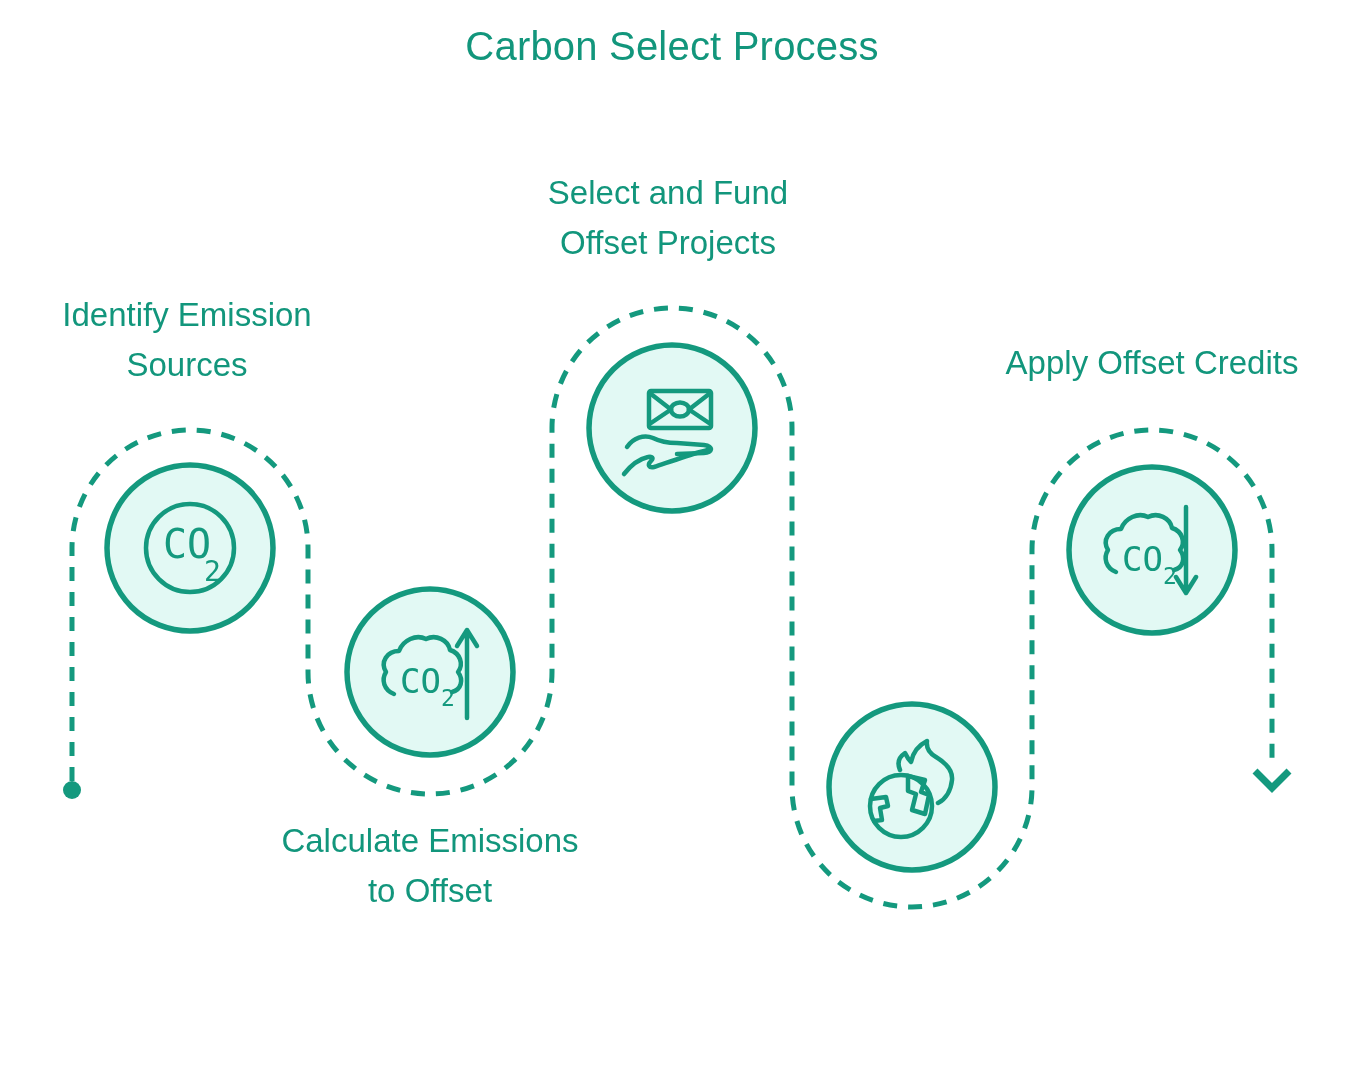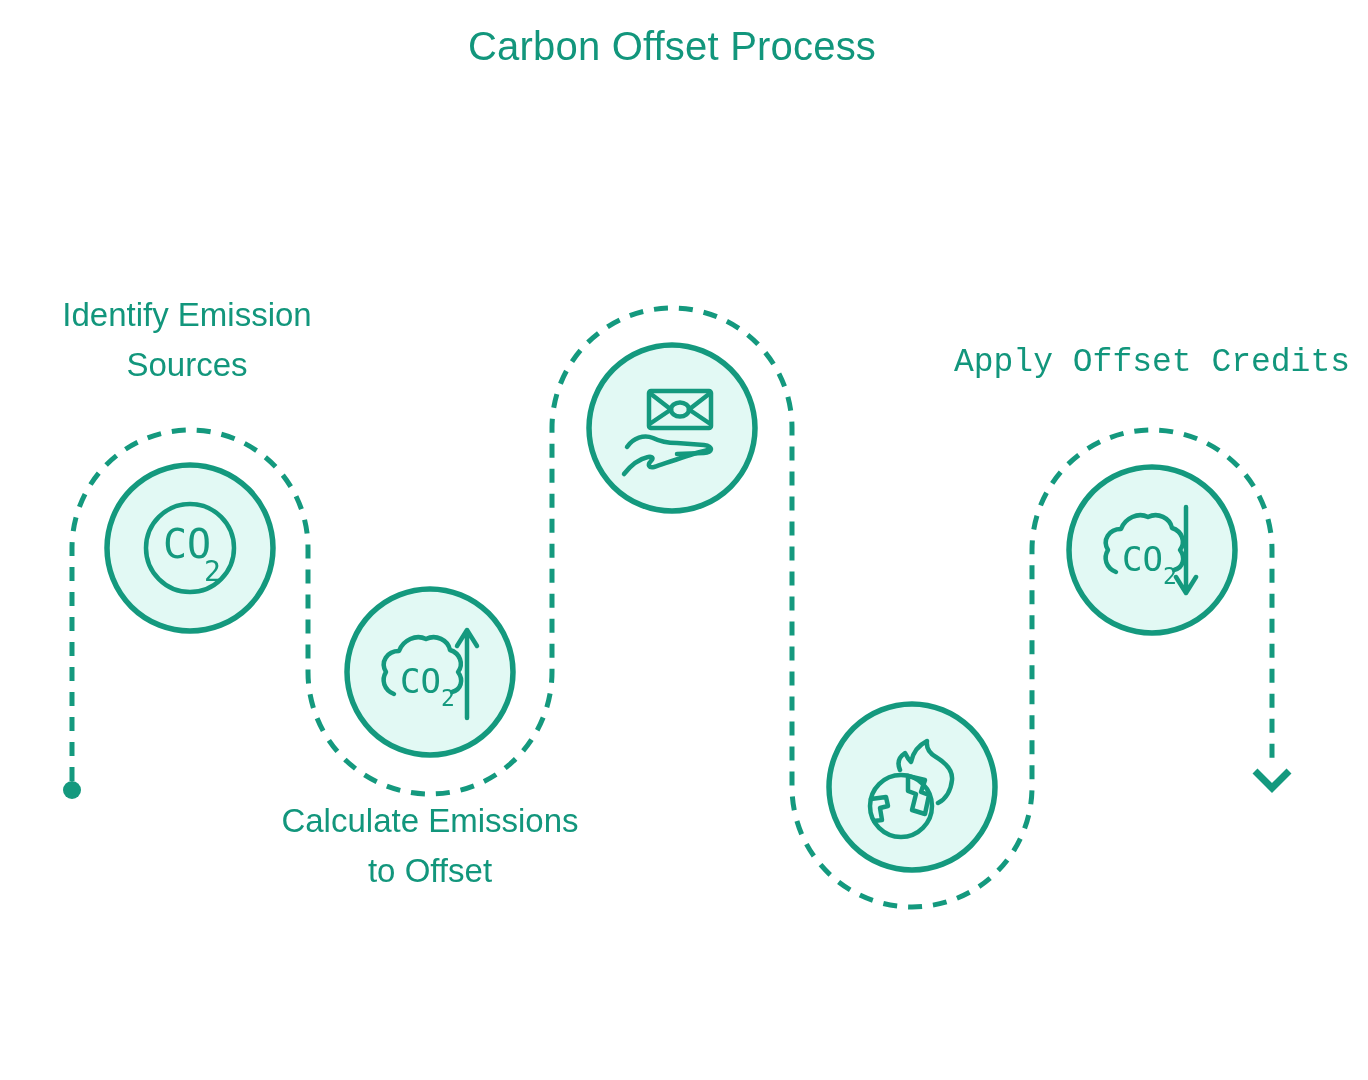--- a/index.html
+++ b/index.html
@@ -57,21 +57,21 @@
   .t40{font-size:40px;}
   .t28{font-size:28px;}
   .t34{font-size:34px;}
   .t23{font-size:23px;}
 </style>
 </head>
 <body>
 
 <div class="canvas">
 
-  <h1 class="title">Carbon Offset Process</h1>
+  <h1 class="title">Carbon Select Process</h1>
 
   <svg class="flow-svg" width="1368" height="1080" viewBox="0 0 1368 1080">
 
     <path class="dash" d="M 72 781 L 72 548
          A 118 118 0 0 1 308 548
          L 308 672
          A 122 122 0 0 0 552 672
          L 552 428
          A 120 120 0 0 1 792 428
          L 792 787
@@ -136,16 +136,18 @@
              C 30 -19 34 -8 28 0 C 34 8 31 18 22 20"></path>
         <text class="icon-text t34" x="-30" y="21">CO</text>
         <text class="icon-text t23" x="11" y="34">2</text>
         <path class="st" d="M 34 -43 L 34 41 M 24 27 L 34 43 L 44 27"></path>
       </g>
     </g>
   </svg>
 
   <div class="label" style="left:-13px;top:290px;">Identify Emission
 Sources</div>
-  <div class="label" style="left:230px;top:796px;">Calculate Emissions
+  <div class="label" style="left:230px;top:816px;">Calculate Emissions
 to Offset</div>
-  <div class="label" style="left:952px;top:338px;font-family:Liberation Mono, monospace;">Apply Offset Credits</div>
+  <div class="label" style="left:468px;top:168px;">Select and Fund
+Offset Projects</div>
+  <div class="label" style="left:952px;top:338px;">Apply Offset Credits</div>
 </div>
 
 </body></html>

